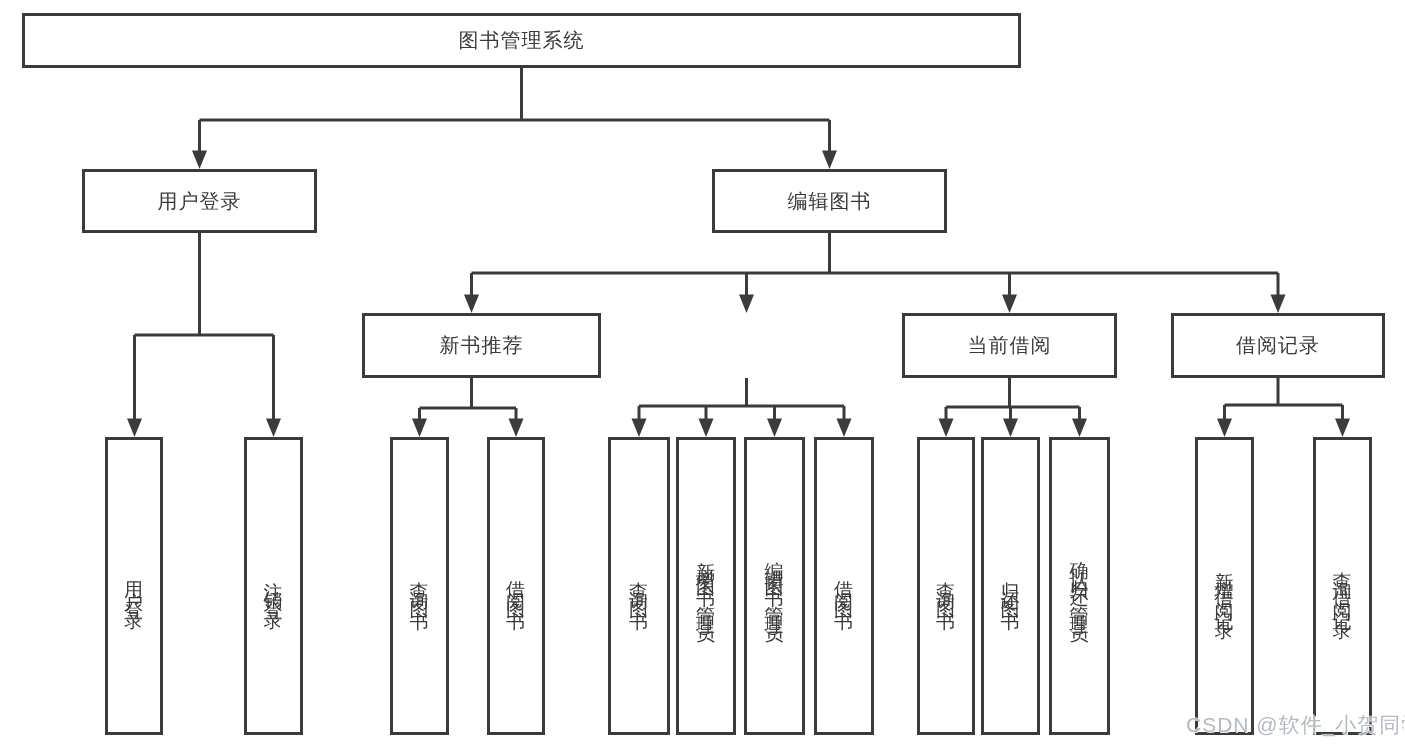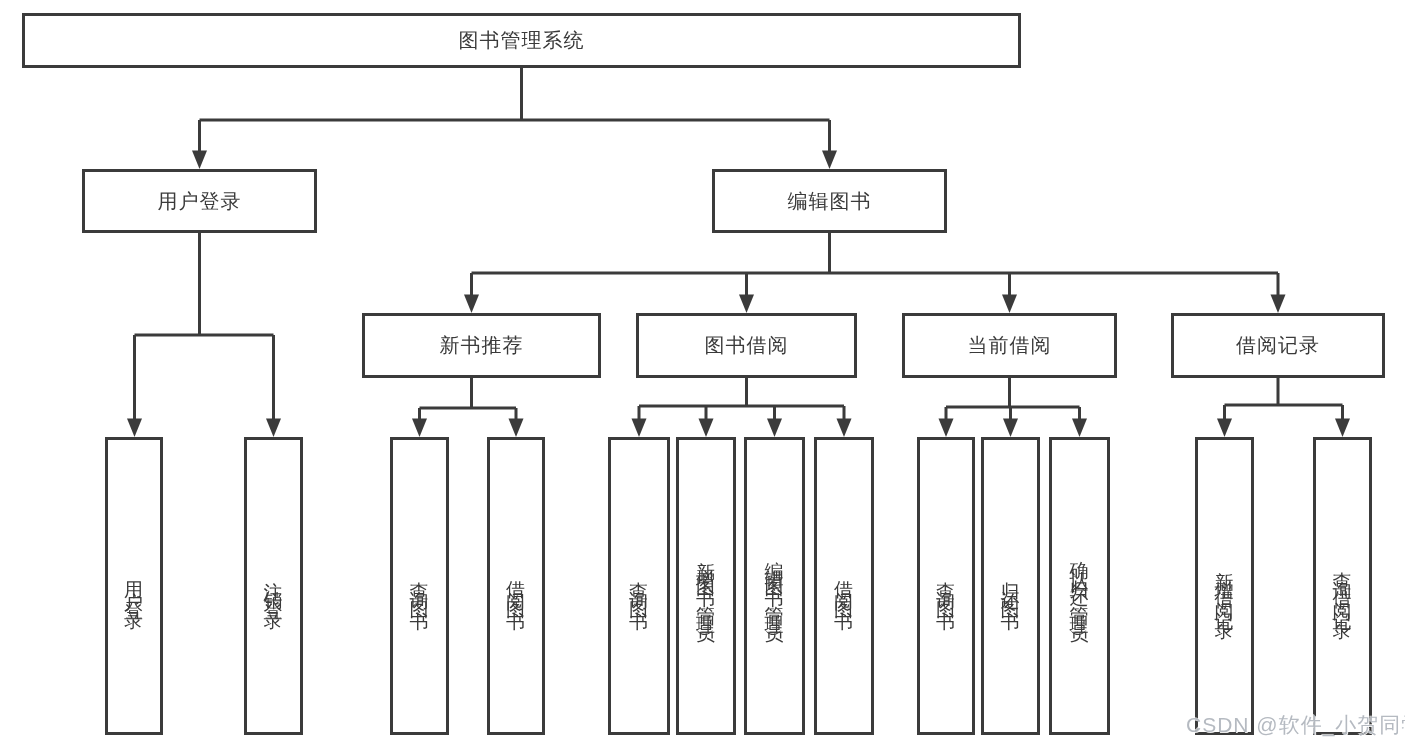--- a/index.html
+++ b/index.html
@@ -89,21 +89,20 @@
       <polygon points="1335,418.5 1350,418.5 1342.5,437"></polygon>
     </g>
   </svg>
 
   <div class="node h" style="left:22px;top:13px;width:999px;height:55px">图书管理系统</div>
 
   <div class="node h" style="left:82px;top:169px;width:235px;height:64px">用户登录</div>
   <div class="node h" style="left:712px;top:169px;width:235px;height:64px">编辑图书</div>
 
   <div class="node h" style="left:362px;top:313px;width:239px;height:65px">新书推荐</div>
-  <div class="node h" style="left:636px;top:313px;width:221px;height:65px">图书借阅</div>
   <div class="node h" style="left:1171px;top:313px;width:214px;height:65px">借阅记录</div>
   <div class="node h" style="left:902px;top:313px;width:215px;height:65px">当前借阅</div>
 
   <div class="node v" style="left:105px;top:437px;width:58px;height:298px">用户登录</div>
   <div class="node v" style="left:244px;top:437px;width:59px;height:298px">注销登录</div>
 
   <div class="node v" style="left:390px;top:437px;width:59px;height:298px">查询图书</div>
   <div class="node v" style="left:487px;top:437px;width:58px;height:298px">借阅图书</div>
 
   <div class="node v" style="left:608px;top:437px;width:62px;height:298px">查询图书</div>

